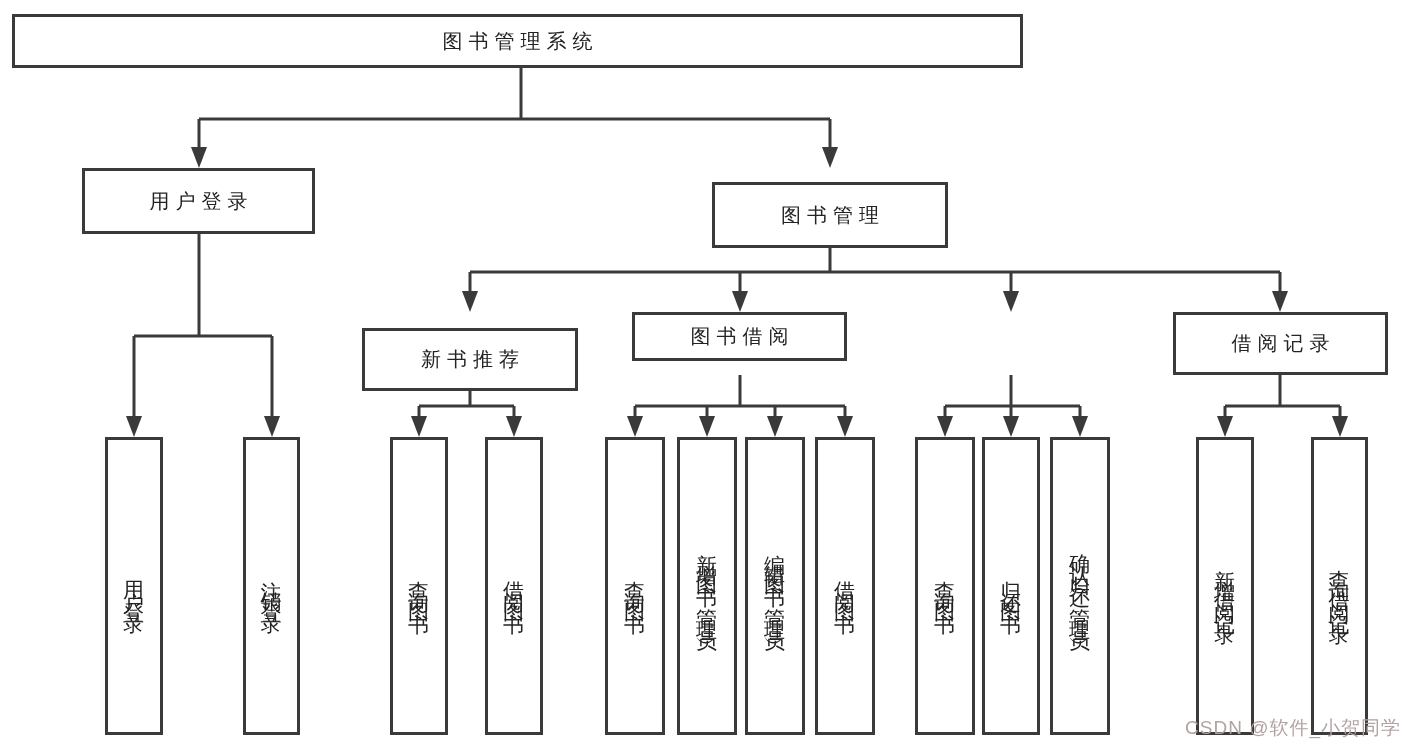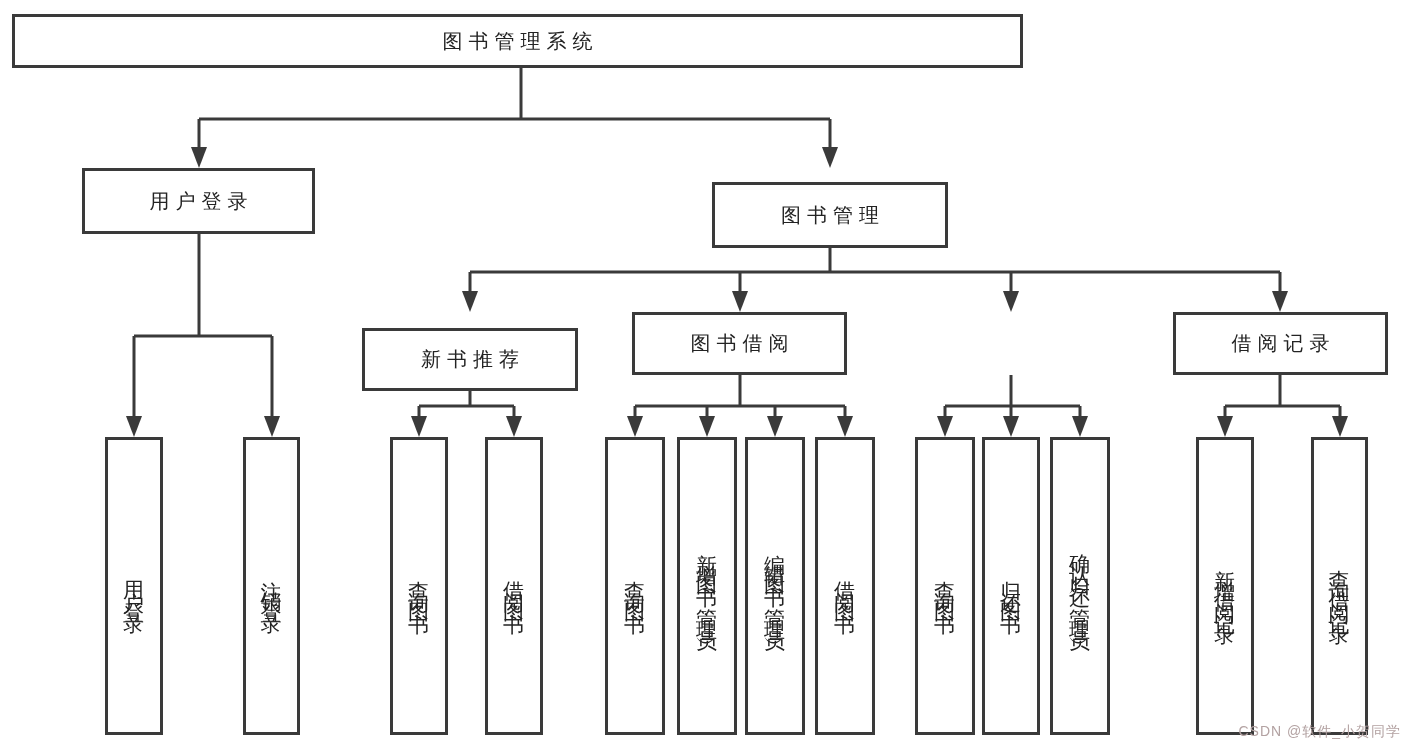--- a/index.html
+++ b/index.html
@@ -29,21 +29,21 @@
     text-orientation:mixed;
     font-size:21px;
     letter-spacing:11px;
     line-height:1;
     white-space:nowrap;
     color:#232323;
   }
   .watermark{
     position:absolute;
     right:4px;bottom:6px;
-    font-size:14px;
+    font-size:19px;
     letter-spacing:1px;
     color:#b3a2a2;
     white-space:nowrap;
   }
   svg line, svg path{stroke:#3a3a3a;stroke-width:3;fill:none;}
   svg polygon{fill:#3a3a3a;stroke:none;}
 </style>
 </head>
 <body>
 
@@ -84,21 +84,21 @@
     <polygon points="1217,416 1233,416 1225,437"></polygon>
     <polygon points="1332,416 1348,416 1340,437"></polygon>
   </svg>
 
   <div class="node h root" style="left:12px;top:14px;width:1011px;height:54px;text-align:right;">图书管理系统</div>
 
   <div class="node h" style="left:82px;top:168px;width:233px;height:66px;">用户登录</div>
   <div class="node h" style="left:712px;top:182px;width:236px;height:66px;">图书管理</div>
 
   <div class="node h" style="left:362px;top:328px;width:216px;height:63px;">新书推荐</div>
-  <div class="node h" style="left:632px;top:312px;width:215px;height:63px;">图书借阅</div>
+  <div class="node h" style="left:632px;top:312px;width:215px;height:49px;">图书借阅</div>
   <div class="node h" style="left:1173px;top:312px;width:215px;height:63px;">借阅记录</div>
 
   <div class="node v" style="left:105px;width:58px;">
     <span>用户登录</span>
   </div>
   <div class="node v" style="left:243px;width:57px;">
     <span>注销登录</span>
   </div>
 
   <div class="node v" style="left:390px;width:58px;">

